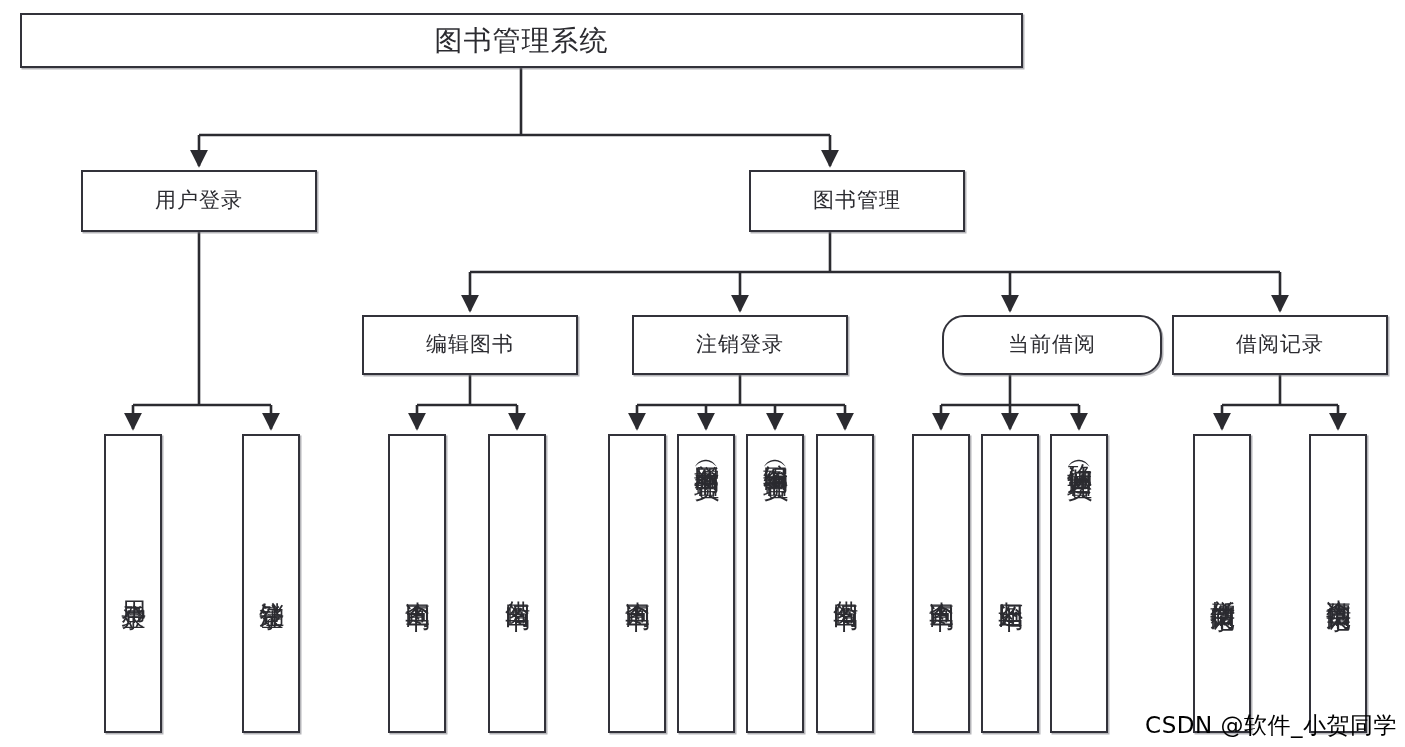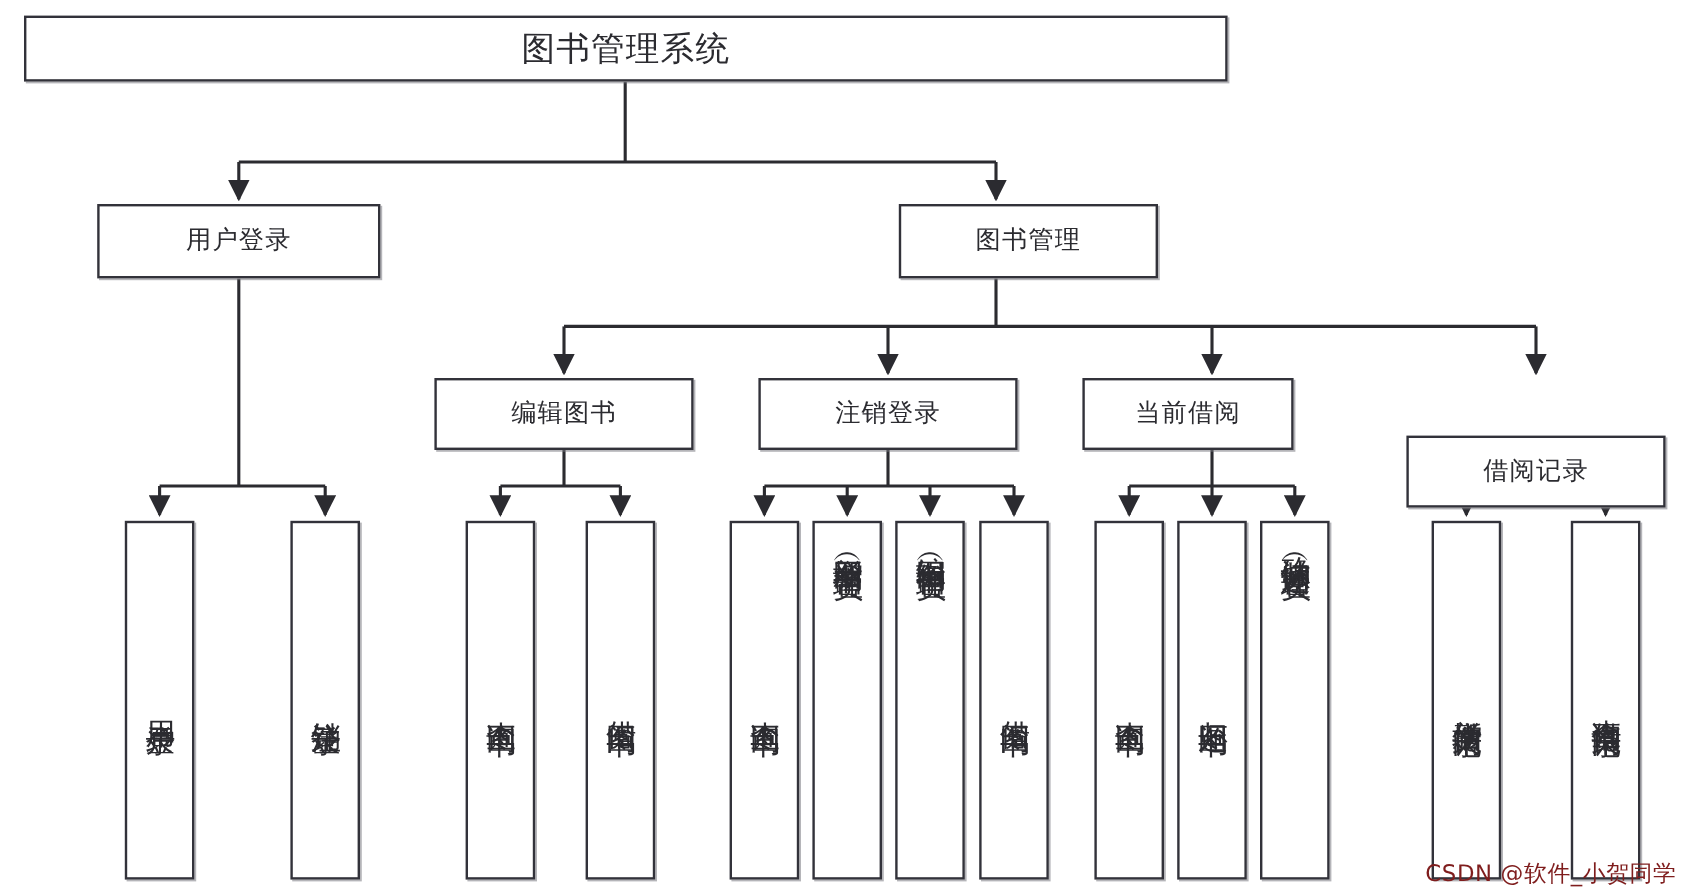--- a/index.html
+++ b/index.html
@@ -59,22 +59,22 @@
     white-space: nowrap;
     display: block;
     margin-top: 6px;
   }
   .node-v.vcenter { align-items: center; }
   .node-v.vcenter .node-label { margin-top: 0; }
   #watermark {
     position: absolute;
     right: 8px;
     bottom: 6px;
-    font-size: 19px;
-    color: #7f1d1d;
+    font-size: 23px;
+    color: #000000;
     letter-spacing: 0.5px;
     white-space: nowrap;
   }
 </style>
 </head>
 <body>
 
 <div id="diagram-root">
 
   <svg id="edge-layer" viewBox="0 0 1405 747" width="1405" height="747" xmlns="http://www.w3.org/2000/svg">
@@ -137,24 +137,24 @@
   <div class="node node-h" style="left:712px; top:170px; width:216px; height:62px;margin-left:37px;">
     <span class="node-label">图书管理</span>
   </div>
 
   <div class="node node-h" style="left:362px; top:315px; width:216px; height:60px;">
     <span class="node-label">编辑图书</span>
   </div>
   <div class="node node-h" style="left:632px; top:315px; width:216px; height:60px;">
     <span class="node-label">注销登录</span>
   </div>
-  <div class="node node-h" style="left:902px; top:315px; width:176px; height:60px;">
+  <div class="node node-h" style="left:942px; top:315px; width:220px; height:60px;border-radius:22px;">
     <span class="node-label">当前借阅</span>
   </div>
-  <div class="node node-h" style="left:1172px; top:315px; width:216px; height:60px;margin-top:48px;">
+  <div class="node node-h" style="left:1172px; top:315px; width:216px; height:60px;">
     <span class="node-label">借阅记录</span>
   </div>
 
   <div class="node node-v vcenter" style="left:104px; top:434px; width:58px; height:299px;">
     <span class="node-label">用户登录</span>
   </div>
   <div class="node node-v vcenter" style="left:242px; top:434px; width:58px; height:299px;">
     <span class="node-label">注销登录</span>
   </div>
 

